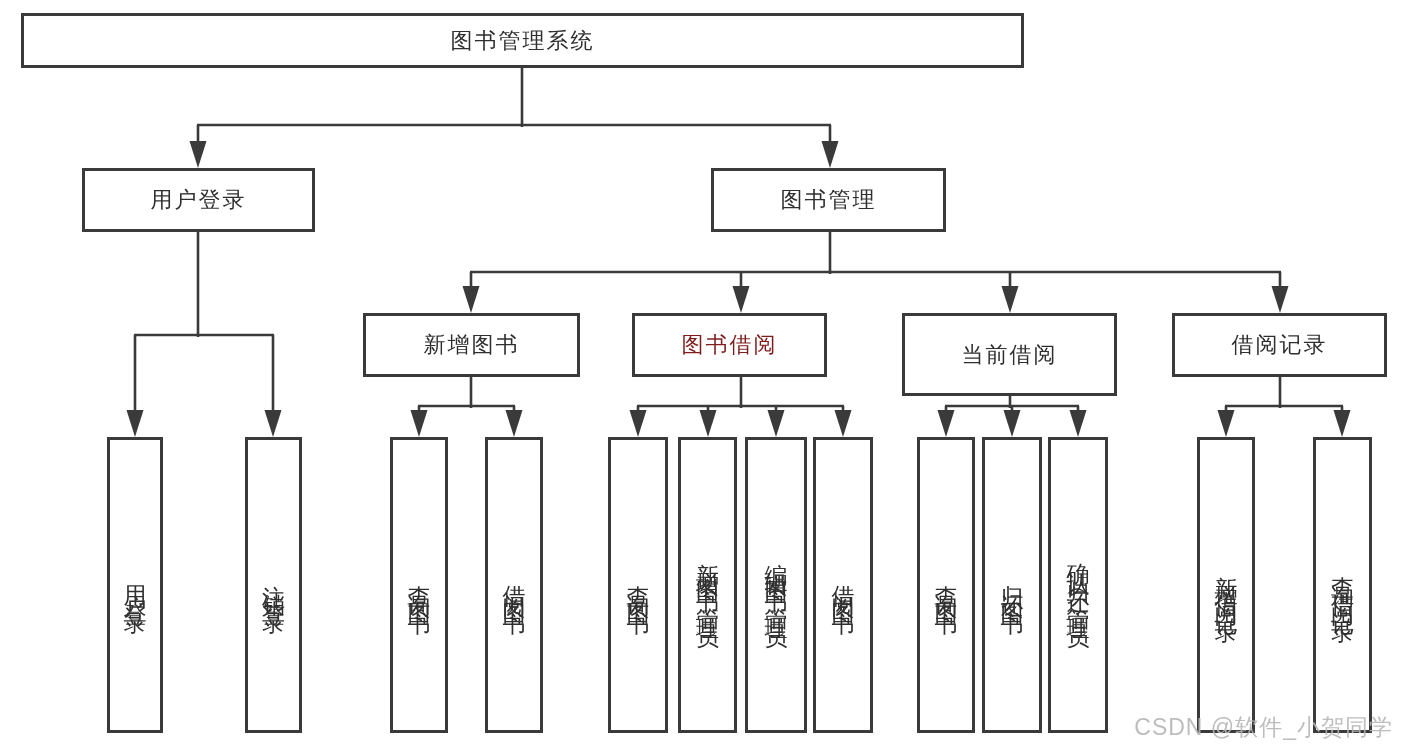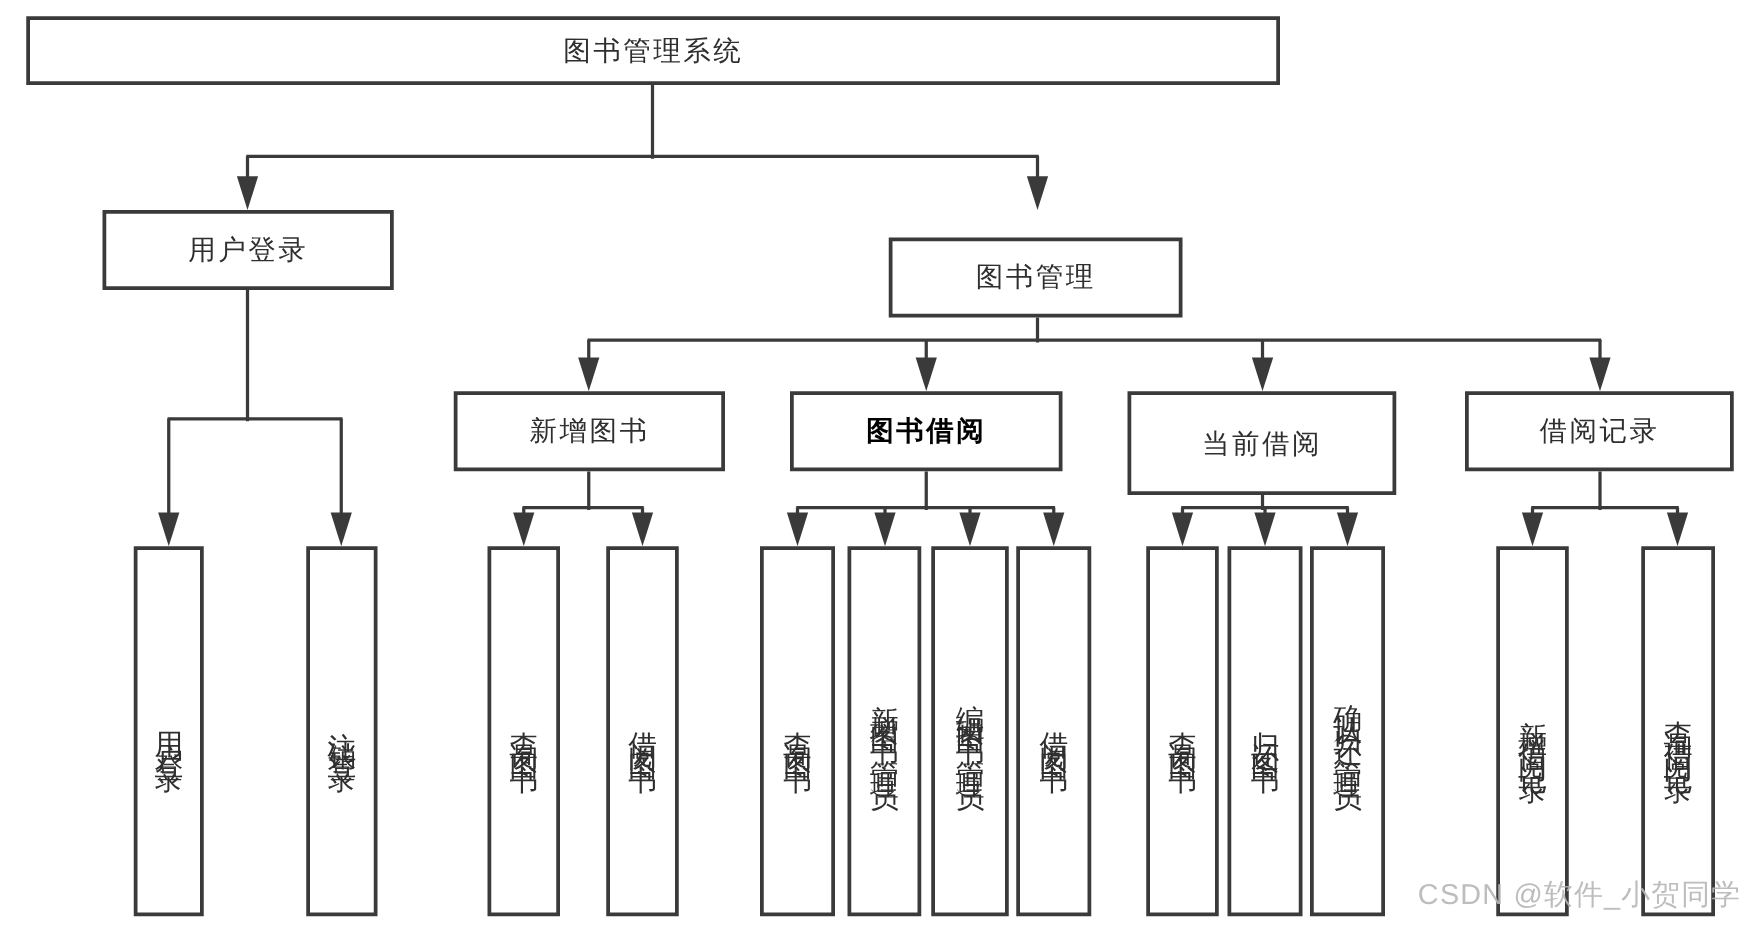--- a/index.html
+++ b/index.html
@@ -40,21 +40,21 @@
   .node.vertical .label {
     writing-mode: vertical-rl;
     text-orientation: mixed;
     font-size: 23px;
     line-height: 1;
     letter-spacing: 9px;
   }
   #watermark {
     position: absolute;
     right: 12px;
-    bottom: 16px;
+    bottom: 4px;
     font-size: 23px;
     letter-spacing: 1px;
     white-space: nowrap;
     opacity: 0.9;
   }
 </style>
 </head>
 <body>
 
 <div id="diagram-canvas" style="background: rgb(255, 255, 255);">
@@ -112,27 +112,27 @@
       <line x1="1342" y1="406" x2="1342" y2="431" stroke="#3a3a3a" stroke-width="2.6"></line>
       <polygon points="1333.5,410 1350.5,410 1342,437" fill="#3a3a3a"></polygon>
     </svg>
   <div id="nodes">
       <div class="node horizontal" style="left: 21px; top: 13px; width: 1003px; height: 55px; border-color: rgb(58, 58, 58); color: rgb(47, 47, 47);">
         <span class="label">图书管理系统</span>
       </div>
       <div class="node horizontal" style="left: 82px; top: 168px; width: 233px; height: 64px; border-color: rgb(58, 58, 58); color: rgb(47, 47, 47);">
         <span class="label">用户登录</span>
       </div>
-      <div class="node horizontal" style="left: 711px; top: 168px; width: 235px; height: 64px; border-color: rgb(58, 58, 58); color: rgb(47, 47, 47); margin-top: 22px;">
+      <div class="node horizontal" style="left: 711px; top: 168px; width: 235px; height: 64px; border-color: rgb(58, 58, 58); color: rgb(47, 47, 47);">
         <span class="label">图书管理</span>
       </div>
       <div class="node horizontal" style="left: 363px; top: 313px; width: 217px; height: 64px; border-color: rgb(58, 58, 58); color: rgb(47, 47, 47);">
         <span class="label">新增图书</span>
       </div>
-      <div class="node horizontal" style="left: 632px; top: 313px; width: 218px; height: 64px; border-color: rgb(58, 58, 58); color: #000000; font-weight: bold;">
+      <div class="node horizontal" style="left: 632px; top: 313px; width: 195px; height: 64px; border-color: rgb(58, 58, 58); color: #7f1d1d;">
         <span class="label">图书借阅</span>
       </div>
       <div class="node horizontal" style="left: 902px; top: 313px; width: 215px; height: 83px; border-color: rgb(58, 58, 58); color: rgb(47, 47, 47);">
         <span class="label">当前借阅</span>
       </div>
       <div class="node horizontal" style="left: 1172px; top: 313px; width: 215px; height: 64px; border-color: rgb(58, 58, 58); color: rgb(47, 47, 47);">
         <span class="label">借阅记录</span>
       </div>
       <div class="node vertical" style="left: 107px; top: 437px; width: 56px; height: 296px; border-color: rgb(58, 58, 58); color: rgb(47, 47, 47);">
         <span class="label">用户登录</span>

